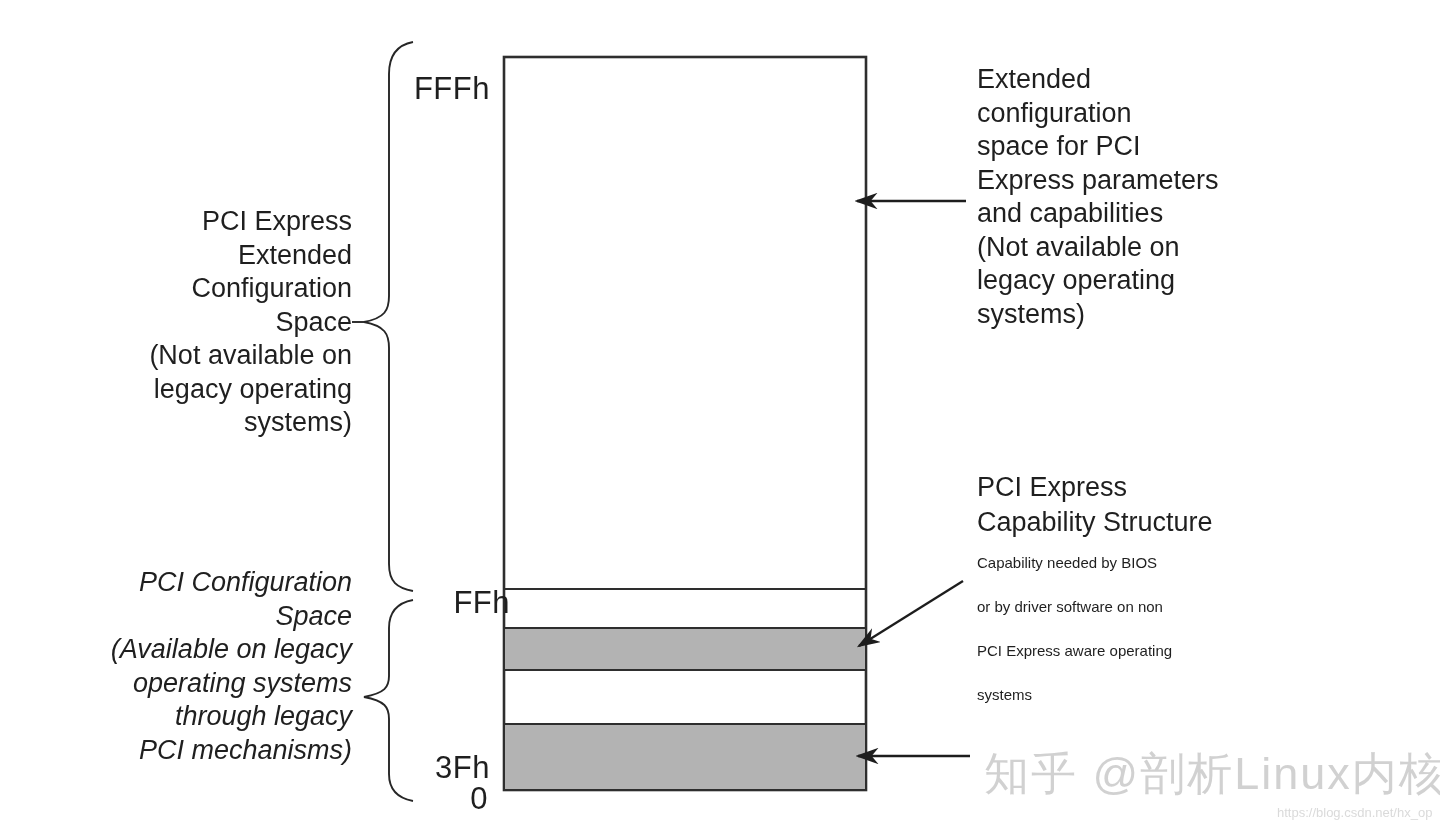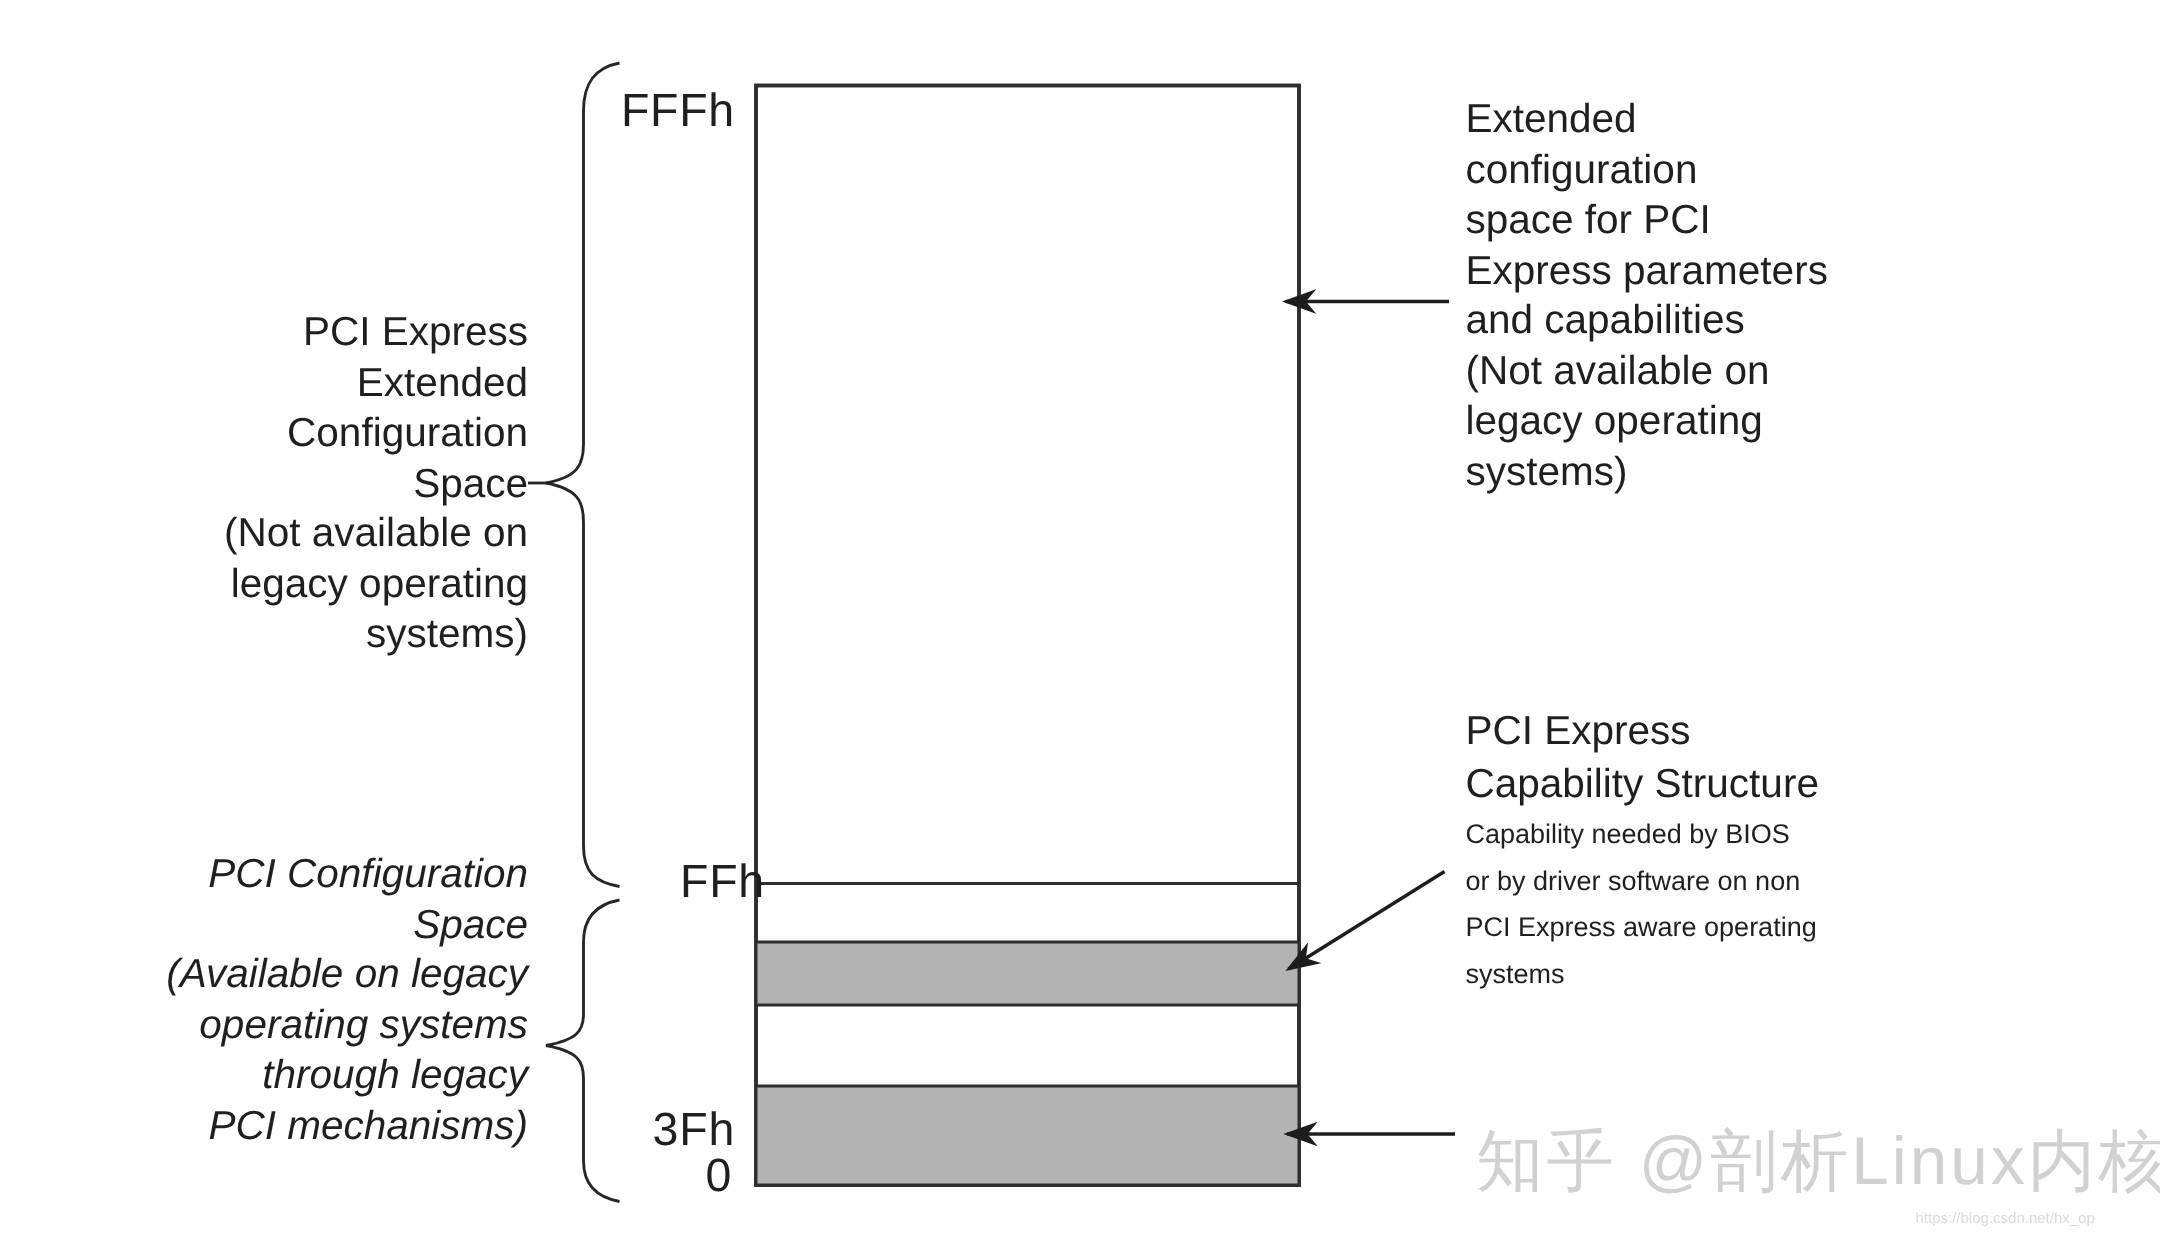--- a/index.html
+++ b/index.html
@@ -4,39 +4,39 @@
 <style>
   html,body { margin:0; padding:0; background:#ffffff; }
   .stage {
     position:relative; width:1440px; height:834px;
     background:#ffffff; overflow:hidden;
     font-family:"Liberation Sans","DejaVu Sans",sans-serif;
     color:#1f1f1f;
   }
   .layer { position:absolute; left:0; top:0; }
   .txt { position:absolute; white-space:pre-line; }
-  .addr { font-size:31px; line-height:34px; text-align:right; width:120px; letter-spacing:0.5px; }
+  .addr { font-size:31px; line-height:34px; text-align:right; width:120px; letter-spacing:0.5px;margin-top:15px; }
   .label-left { font-size:27px; line-height:33.5px; text-align:right; width:262px; }
   .label-right { font-size:27px; line-height:33.5px; text-align:left; width:340px; }
   .cap-title { font-size:27px; line-height:35px; }
-  .cap-body { font-size:18px; line-height:31px; width:370px; }
+  .cap-body { font-size:15px; line-height:44px; width:370px; }
   .shape { fill:none; stroke:#2e2e2e; }
   .box-outline { stroke-width:2.6; fill:#ffffff; }
   .band { fill:#b3b3b3; stroke:#2e2e2e; stroke-width:2; }
   .thin-line { stroke-width:2; }
   .brace { stroke:#262626; stroke-width:1.9; fill:none; }
   .arrow { stroke:#1d1d1d; stroke-width:2.3; }
   .wm-brand {
     position:absolute; left:984px; top:749px;
     font-size:45px; line-height:50px; letter-spacing:2px;
     color:rgba(198,198,198,0.8); z-index:5; white-space:nowrap;
   }
   .wm-url {
     position:absolute; left:1277px; top:805px;
-    font-size:10px; line-height:16px;
+    font-size:13px; line-height:16px;
     color:rgba(216,216,216,0.95); z-index:5; white-space:nowrap;
   }
 </style>
 </head>
 <body>
 
 <div class="stage">
 
   <svg class="layer" width="1440" height="834" viewBox="0 0 1440 834">
     <defs>

